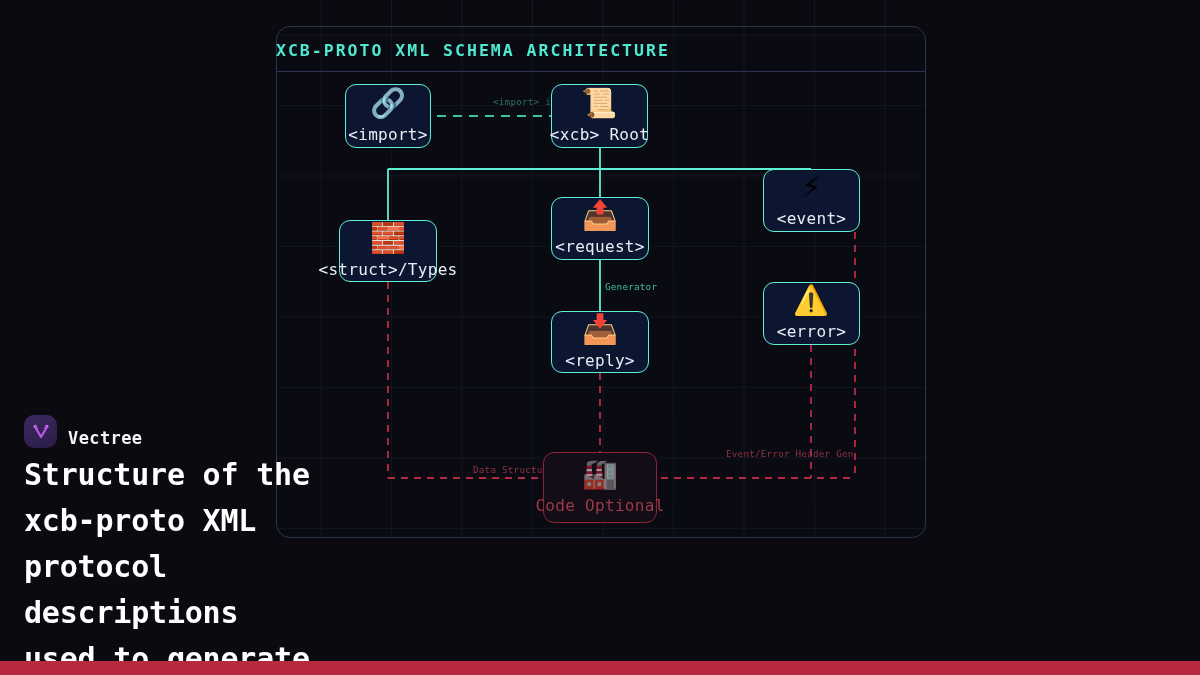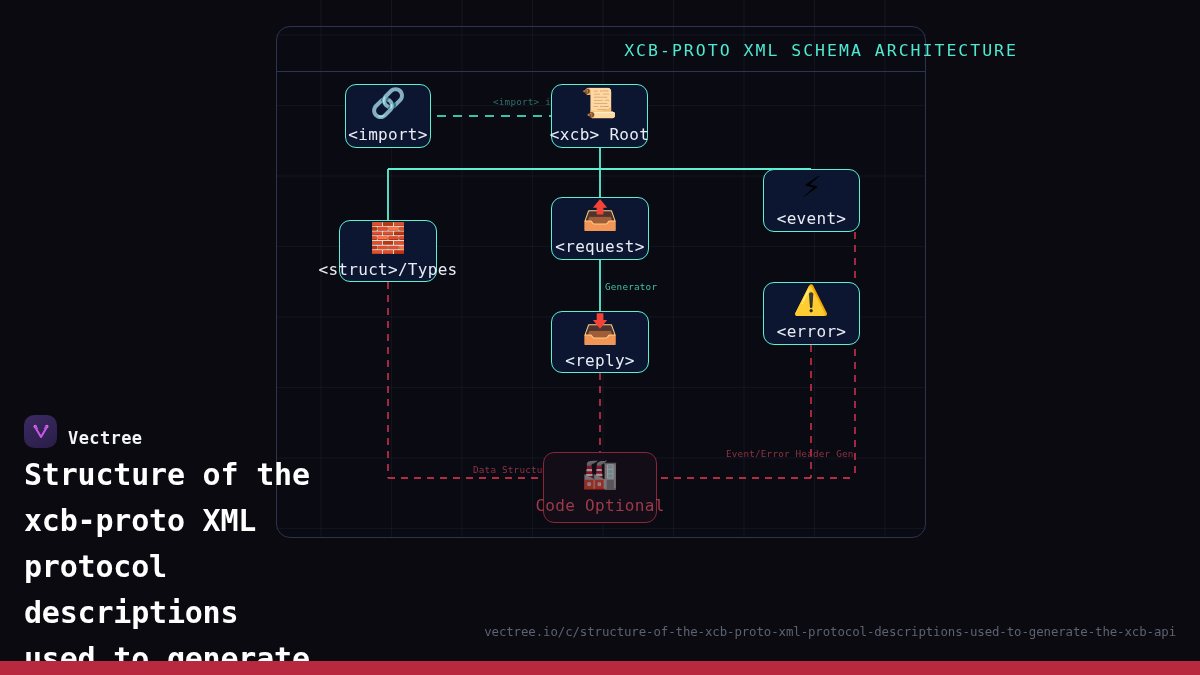--- a/index.html
+++ b/index.html
@@ -71,24 +71,24 @@
   #panel-divider {
     position: absolute;
     left: 276px; top: 71px;
     width: 650px; height: 0;
     border-top: 1.5px solid #2b3550;
   }
   #panel-title {
     position: absolute;
     left: 276px; top: 41px;
     width: 742px;
-    text-align: right;
+    text-align: left;
     color: #4fe8d0;
     font-size: 16.5px;
-    font-weight: normal;
+    font-weight: bold;
     letter-spacing: 2.0px;
     font-family: "DejaVu Sans Mono", "Liberation Mono", monospace;
   }
 
   
   #edges {
     position: absolute;
     left: 0; top: 0;
     width: 1200px; height: 675px;
     pointer-events: none;
@@ -299,17 +299,16 @@
     <div id="brand-name">Vectree</div>
   </div>
 
   <div id="headline">Structure of the
 xcb-proto XML
 protocol
 descriptions
 used to generate
 the XCB API.</div>
 
-  <div id="url">vectree.io/c/structure-of-the-xcb-proto-xml-protocol-descriptions-used-to-generate-the-xcb-api</div>
 
   <div id="accent-bar"></div>
 
 </div>
 
 </body></html>

